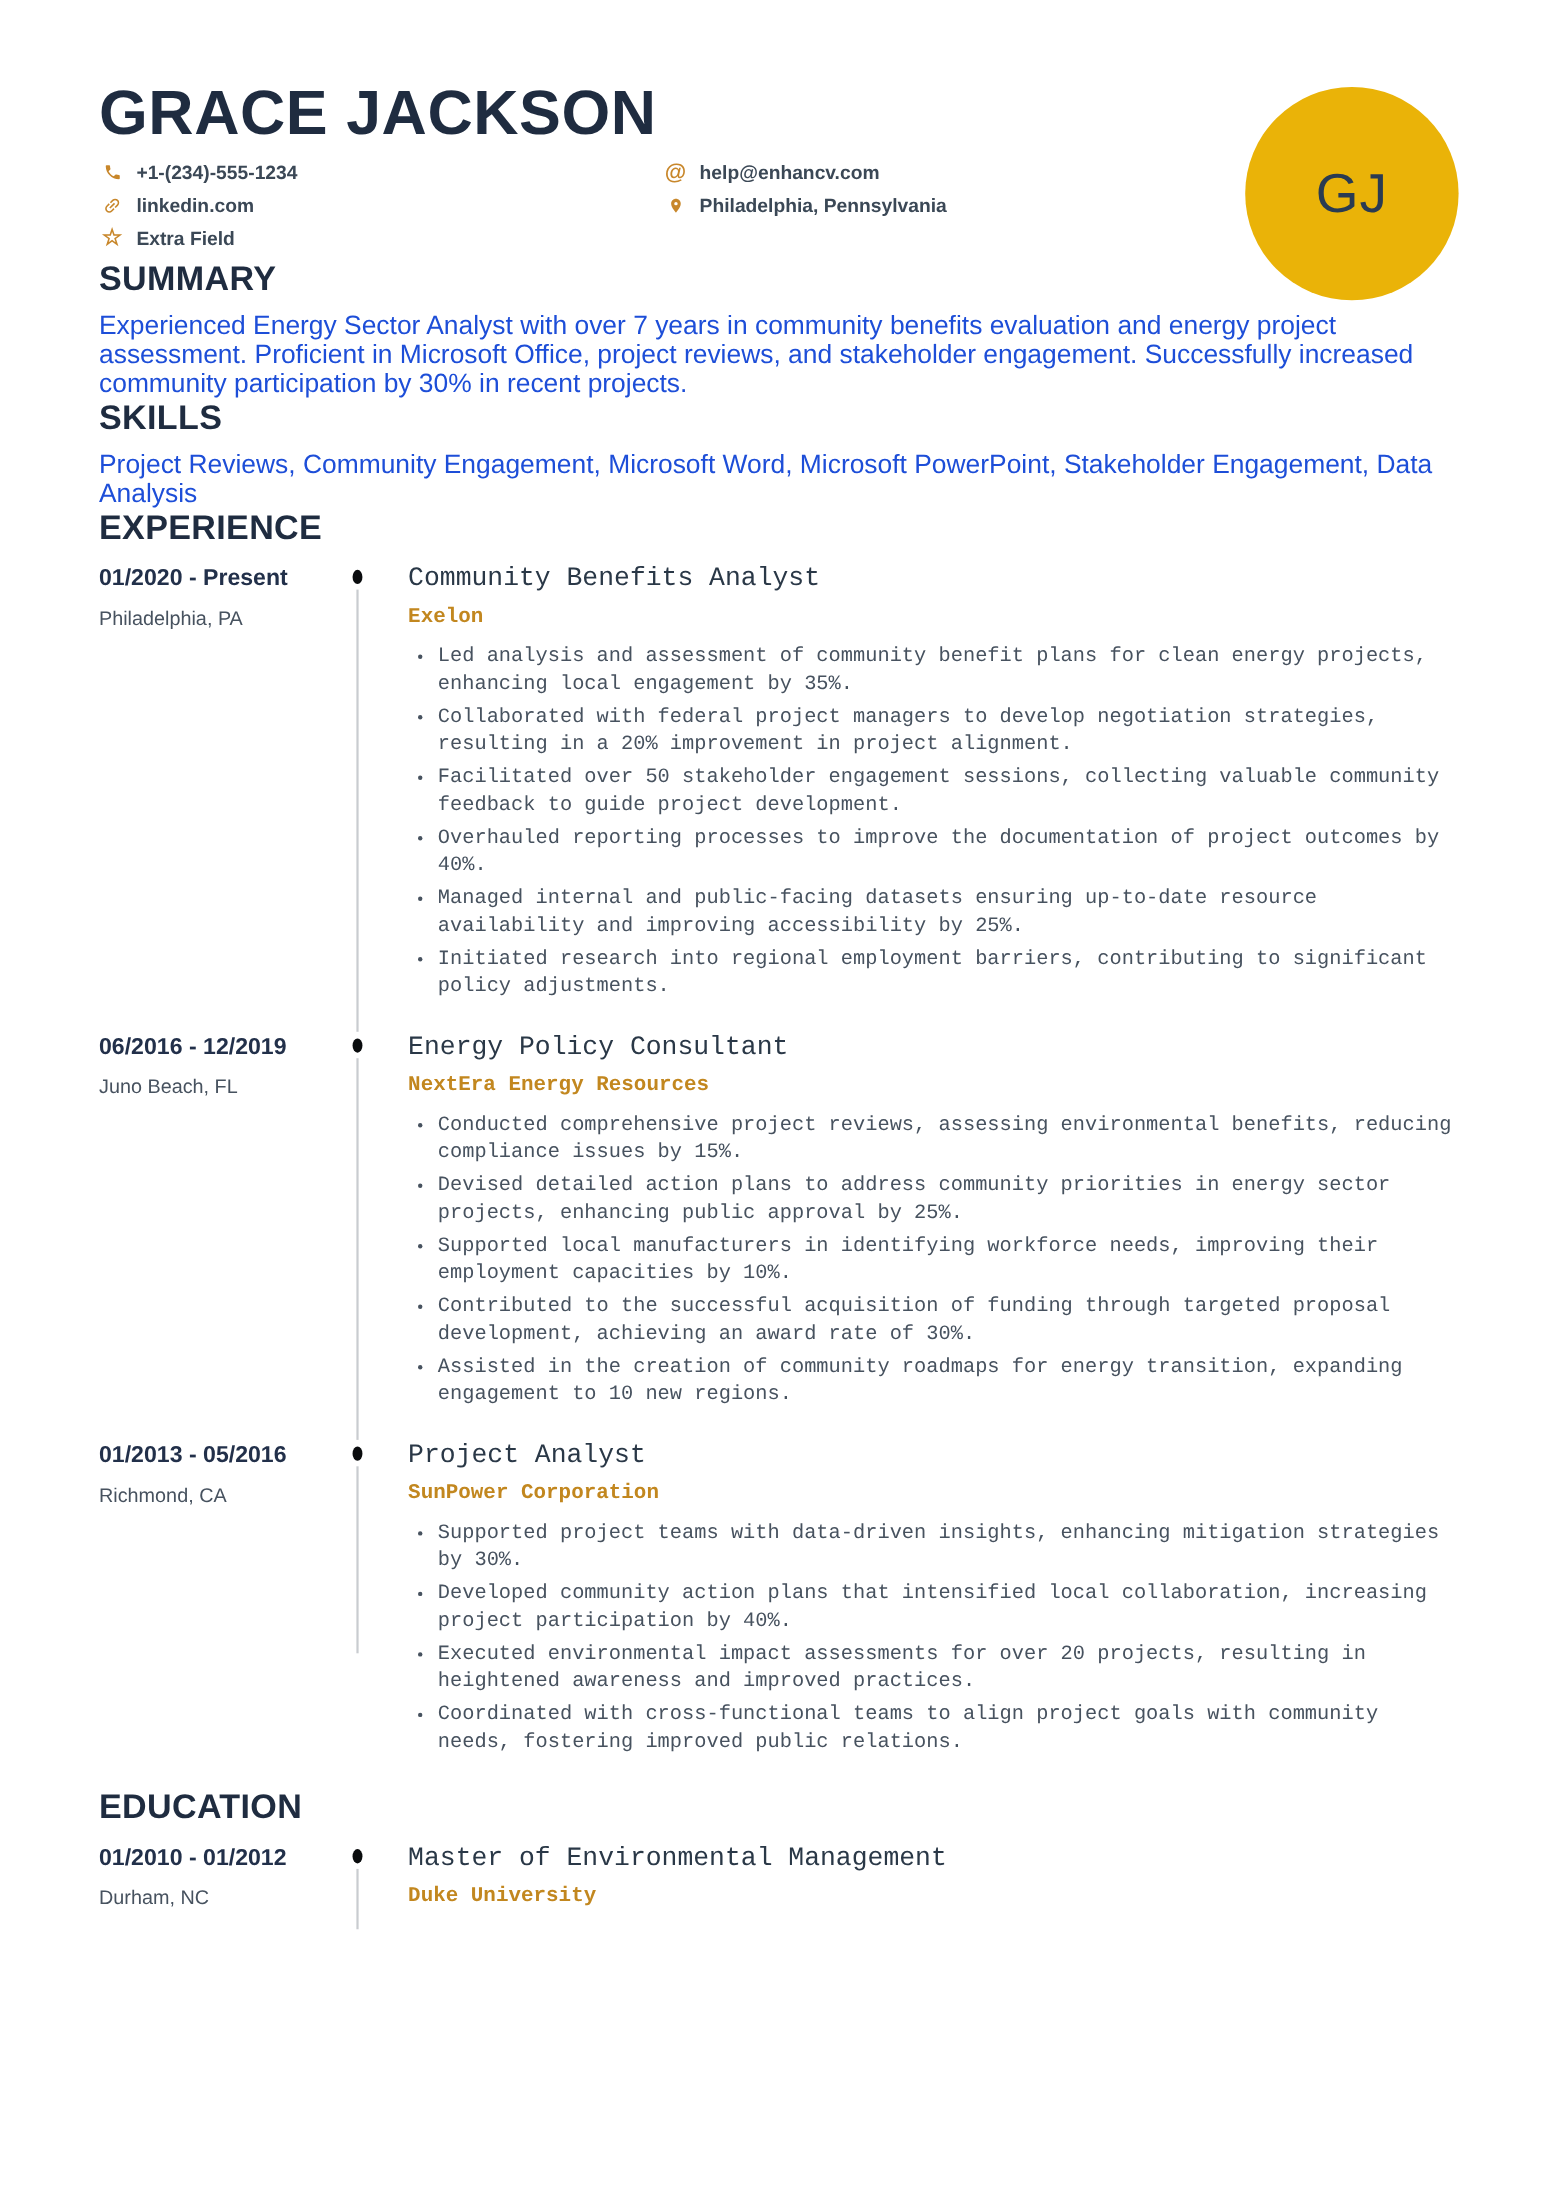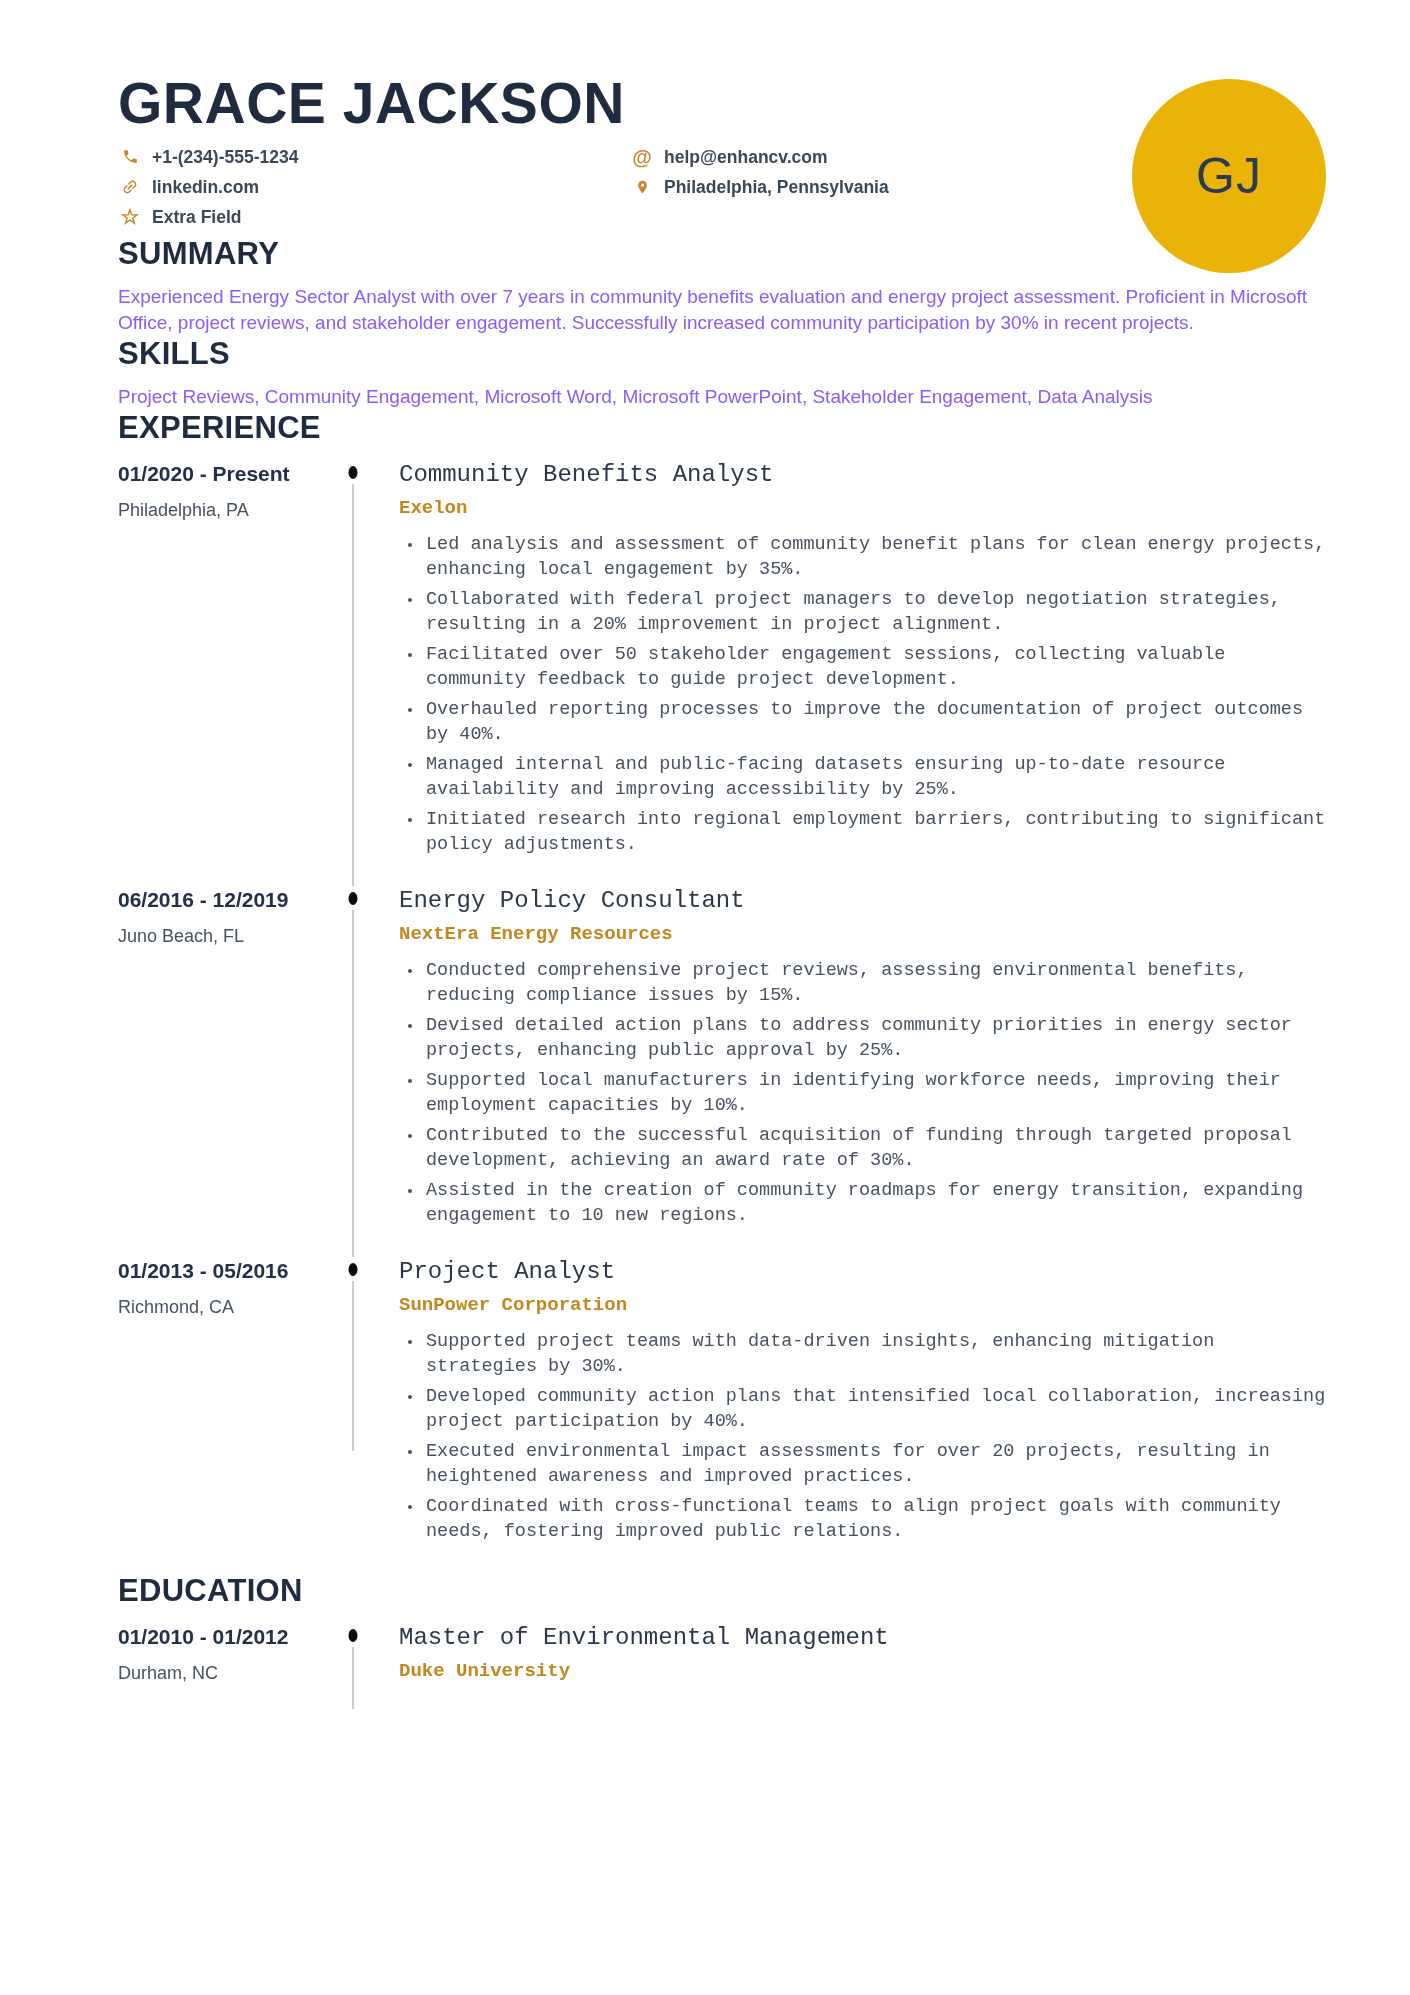--- a/index.html
+++ b/index.html
@@ -5,21 +5,20 @@
   * { box-sizing: border-box; }
   body { margin: 0; background: #ffffff; }
   .page {
     position: relative;
     width: 1410px;
     height: 1754px;
     margin: 0 auto;
     background: #ffffff;
     font-family: "Liberation Sans", sans-serif;
     overflow: hidden;
-    padding-left: 28px;
   }
   .content { padding: 0 84px 0 90px; }
 
   
   .name {
     margin: 74px 0 12px;
     font-size: 57px;
     line-height: 1.05;
     font-weight: 800;
     letter-spacing: 0.5px;
@@ -57,21 +56,21 @@
   h2.section {
     font-size: 31px; font-weight: 800; letter-spacing: 0.3px;
     color: #1F2C40; margin: 0; line-height: 36px;
   }
   .sec-summary { margin-top: 14px; }
   .sec-skills  { margin-top: 26px; }
   .sec-exp     { margin-top: 36px; }
   .sec-edu     { margin-top: 30px; }
   .bodytext {
     margin: 12px 0 0;
-    font-size: 19px; line-height: 26px; color: #8b5cf6;
+    font-size: 24px; line-height: 26px; color: #1d4ed8;
   }
 
   
   .entries { margin-top: 14px; }
   .entry {
     display: grid;
     grid-template-columns: 210px 49px 1fr;
     margin-bottom: 24px;
   }
   .e-date { font-size: 21px; font-weight: 700; color: #22304A; line-height: 28px; }

